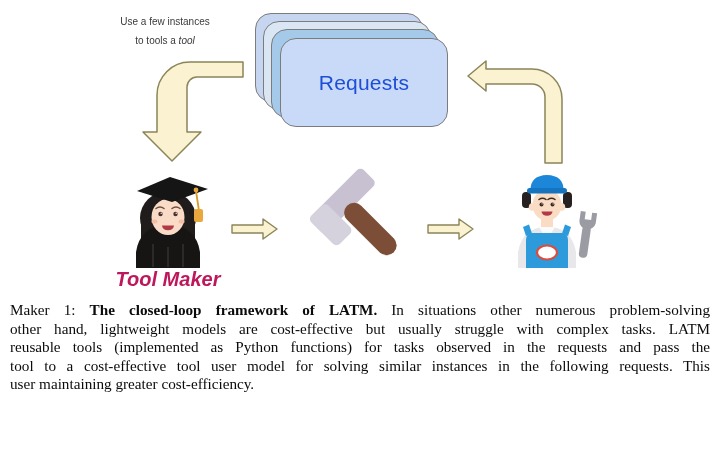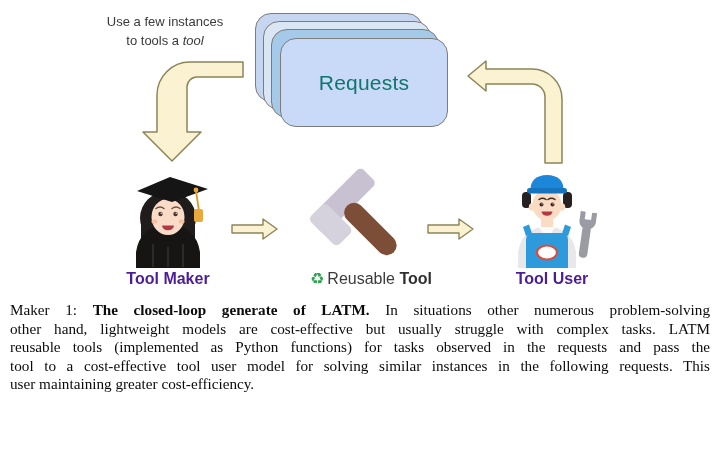--- a/index.html
+++ b/index.html
@@ -3,35 +3,35 @@
 <meta charset="utf-8">
 <style>
   html,body{margin:0;padding:0;background:#ffffff;}
   #page{position:relative;width:720px;height:465px;background:#ffffff;overflow:hidden;
         font-family:"Liberation Sans",sans-serif;}
 
   
   #diagram-svg{position:absolute;left:0;top:0;width:720px;height:300px;}
 
   .annotation{position:absolute;top:12px;width:170px;text-align:center;
-              font-size:13px;line-height:19px;color:#3a3a3a;}
+              font-size:10px;line-height:19px;color:#3a3a3a;}
   #left-annotation{left:80px;}
   #right-annotation{left:467px;}
   .annotation i{font-style:italic;}
 
   .req-card{position:absolute;width:168px;height:89px;border:1.5px solid #7c7c7c;
             border-radius:16px;box-sizing:border-box;}
   #req-card-1{left:255px;top:13px;background:#c6d5f0;}
   #req-card-2{left:263px;top:21px;background:#dae6f4;}
   #req-card-3{left:271px;top:29px;background:#a5c9e9;}
   #req-card-4{left:280px;top:38px;background:#c9daf8;display:flex;align-items:center;justify-content:center;}
-  #requests-label{font-size:21px;color:#0f766e;letter-spacing:.2px;}
+  #requests-label{font-size:21px;color:#1d4ed8;letter-spacing:.2px;}
 
   .node-label{position:absolute;width:110px;text-align:center;font-weight:bold;
-              font-size:16px;line-height:18px;color:#4c1d95;}
+              font-size:20px;line-height:18px;color:#be185d;font-style:italic;}
   #tool-maker-label{left:113px;top:270px;}
   #tool-user-label{left:497px;top:270px;}
 
   #reusable-label{position:absolute;left:285px;top:269px;width:172px;text-align:center;
                   font-size:16px;line-height:19px;color:#3c3c3c;font-weight:normal;}
   #reusable-label b{font-weight:bold;color:#2f2f2f;}
   #recycle-icon{color:#2ba34f;font-family:"DejaVu Sans",sans-serif;font-size:16px;margin-right:3px;}
 
   
   #caption{position:absolute;left:10px;top:301px;width:700px;
@@ -122,29 +122,25 @@
     <span id="requests-label">Requests</span>
   </div>
 
   <div class="annotation" id="left-annotation">
     <span>Use a few instances</span><br>
     <span>to tools a </span><i>tool</i>
   </div>
 
   <div class="node-label" id="tool-maker-label">Tool Maker</div>
 
-  <div id="reusable-label">
-    <span id="recycle-icon">♻</span><span>Reusable </span><b>Tool</b>
-  </div>
 
-  <div class="node-label" id="tool-user-label">Tool User</div>
 
   <div id="caption">
     <div class="cap-line">
-      <span>Maker 1: </span><b>The closed-loop generate of LATM.</b><span> In situations other numerous problem-solving</span>
+      <span>Maker 1: </span><b>The closed-loop framework of LATM.</b><span> In situations other numerous problem-solving</span>
     </div>
     <div class="cap-line">other hand, lightweight models are cost-effective but usually struggle with complex tasks. LATM</div>
     <div class="cap-line">reusable tools (implemented as Python functions) for tasks observed in the requests and pass the</div>
     <div class="cap-line">tool to a cost-effective tool user model for solving similar instances in the following requests. This</div>
     <div class="cap-line last">user maintaining greater cost-efficiency.</div>
   </div>
 
 </div>
 
 </body></html>

